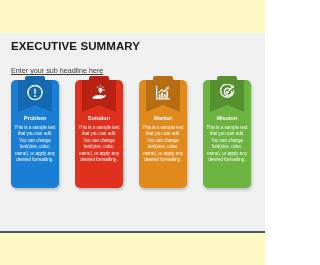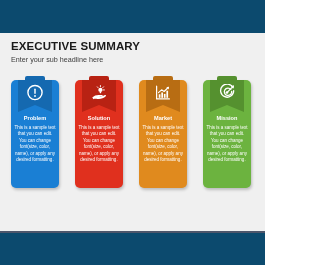--- a/index.html
+++ b/index.html
@@ -12,21 +12,21 @@
     height: 265px;
     overflow: hidden;
     font-family: "Liberation Sans", sans-serif;
     -webkit-font-smoothing: antialiased;
   }
 
   #page {
     position: relative;
     width: 265px;
     height: 265px;
-    background: #0c4a6e;
+    background: #fef9c3;
   }
 
   
   #slide {
     position: absolute;
     left: 0;
     top: 33px;
     width: 265px;
     height: 198px;
     background: #f0f0f0;
@@ -50,26 +50,27 @@
   }
   #title {
     font-size: 11.5px;
     font-weight: bold;
     color: #1a1a1a;
     letter-spacing: 0.1px;
     line-height: 12px;
     white-space: nowrap;
   }
   #subtitle {
-    margin-top: 3px;
+    margin-top: 14px;
     font-size: 7.2px;
     font-weight: normal;
     color: #3b3b3b;
     line-height: 9px;
     white-space: nowrap;
+    text-decoration: underline;
   }
 
   
   #cards {
     position: absolute;
     left: 0;
     top: 43px;
     width: 265px;
     height: 112px;
   }

